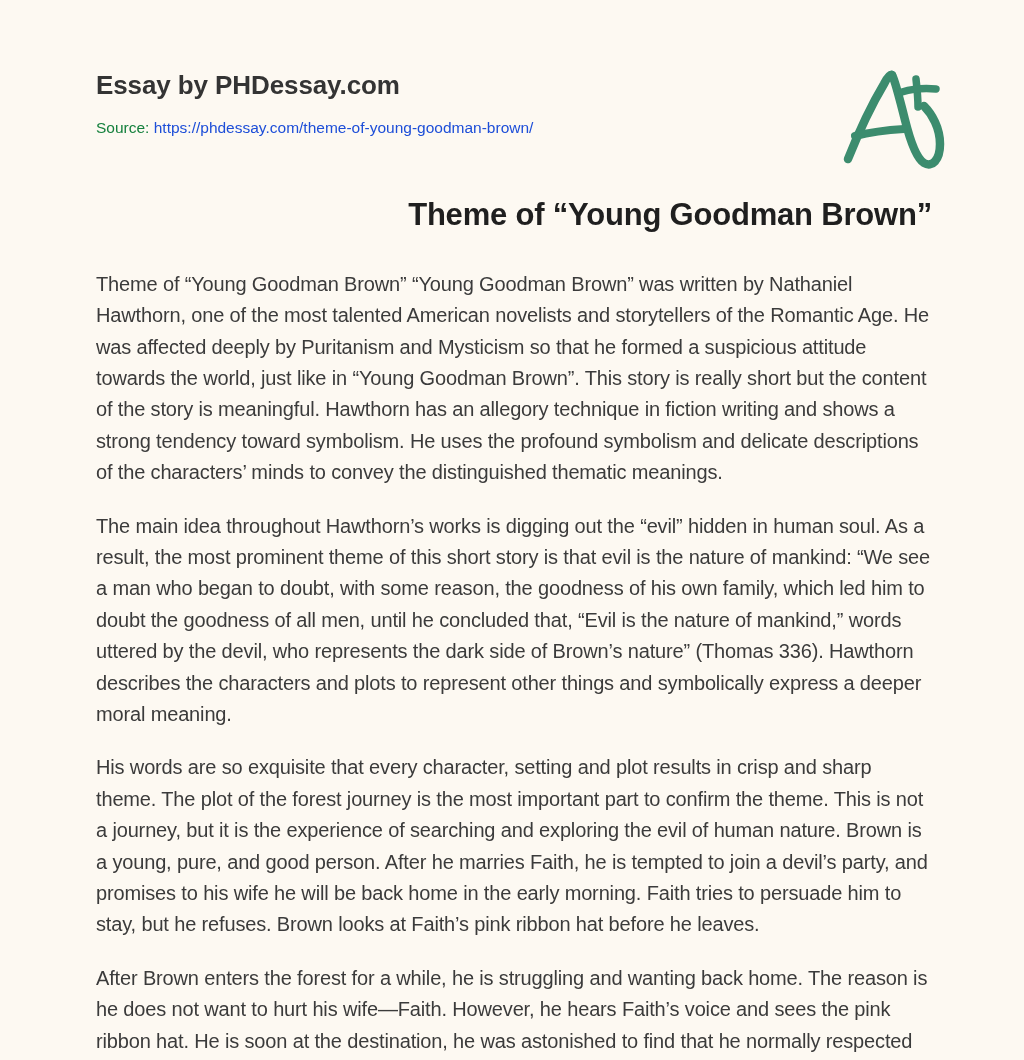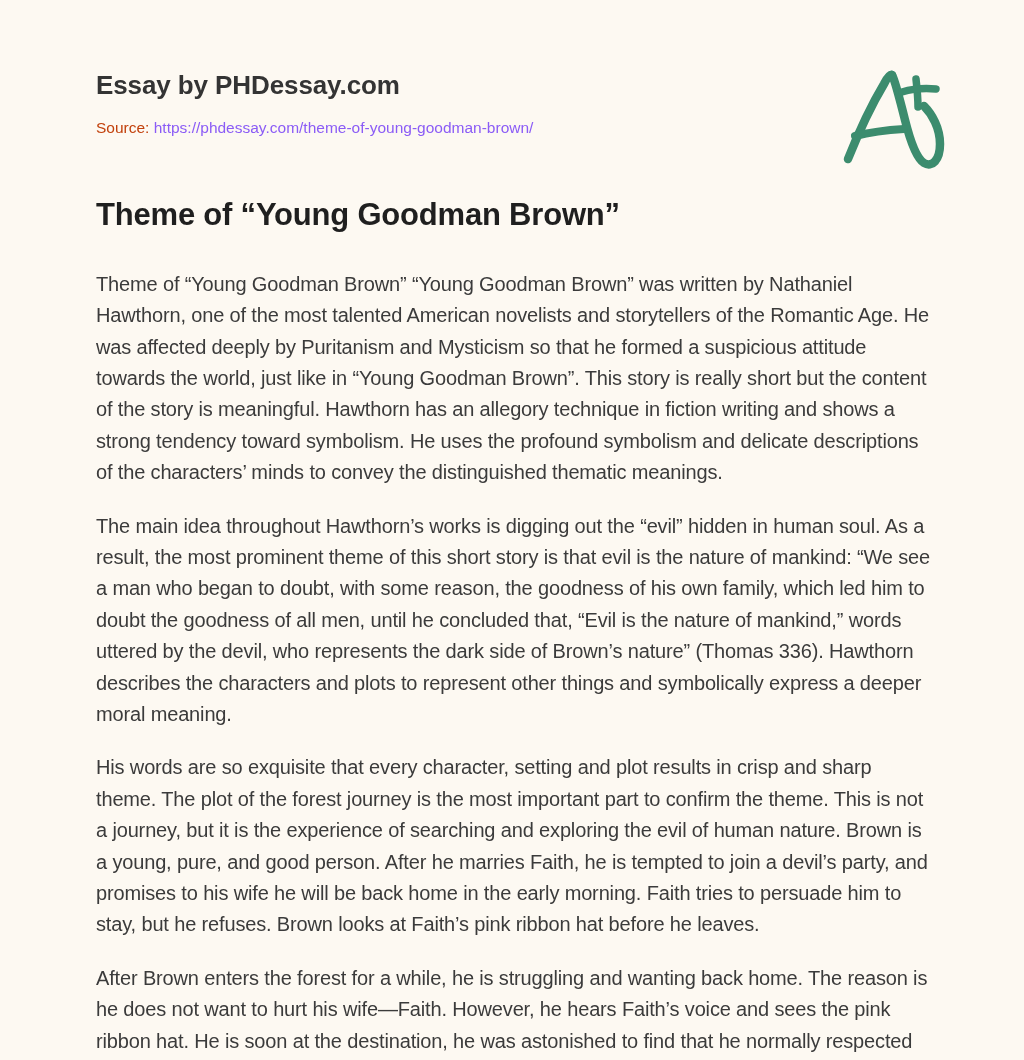--- a/index.html
+++ b/index.html
@@ -41,25 +41,25 @@
   }
   .source-line {
     margin-top: 17px;
     font-size: 15.5px;
     line-height: 1.3;
     color: #8d8d8d;
     white-space: nowrap;
     font-family: "Liberation Sans", sans-serif;
   }
   .source-label {
-    color: #c2410c;
+    color: #15803d;
     text-align: right;
   }
   .source-url {
-    color: #8b5cf6;
+    color: #1d4ed8;
     text-decoration: none;
   }
 
   
   .logo {
     position: absolute;
     top: 62px;
     right: 72px;
     width: 120px;
     height: 112px;
@@ -78,20 +78,21 @@
     width: 836px;
   }
   .article-title {
     font-size: 31px;
     font-weight: 700;
     color: #1f1f1f;
     line-height: 1.25;
     margin: 0 0 34px 0;
     letter-spacing: -0.2px;
     font-family: "Liberation Sans", sans-serif;
+    text-align: right;
   }
   .article-body p {
     margin: 0 0 22px 0;
     font-size: 20px;
     line-height: 31.4px;
     color: #3b3b3b;
     text-align: left;
     font-family: "Liberation Sans", sans-serif;
     letter-spacing: -0.15px;
   }

